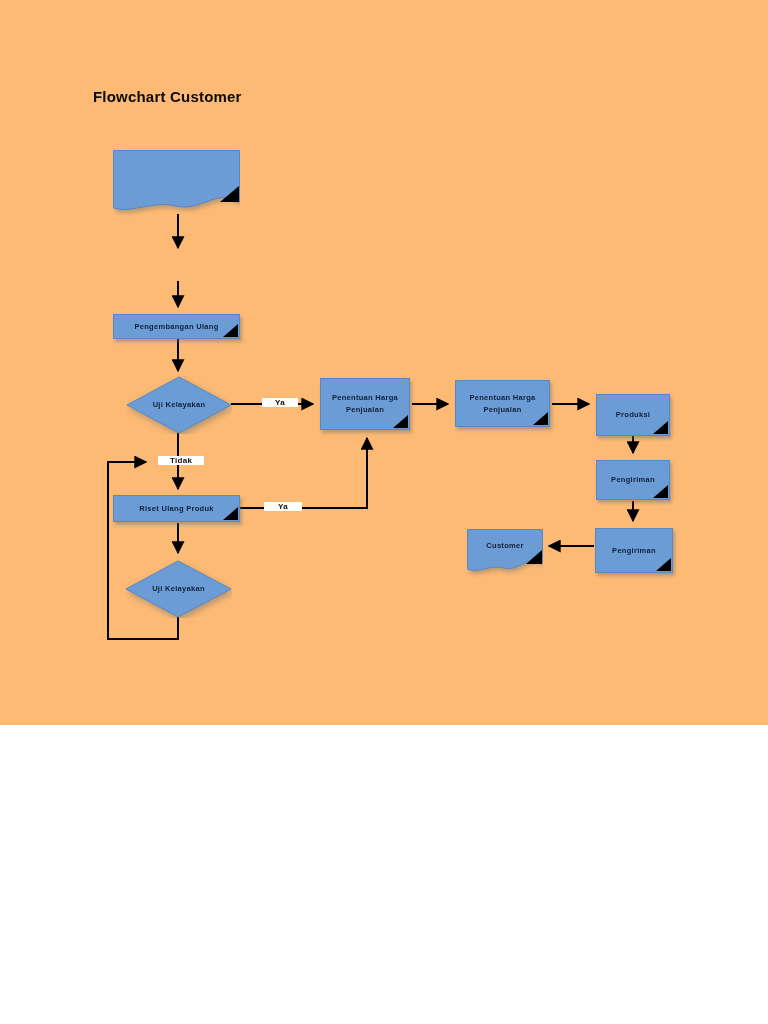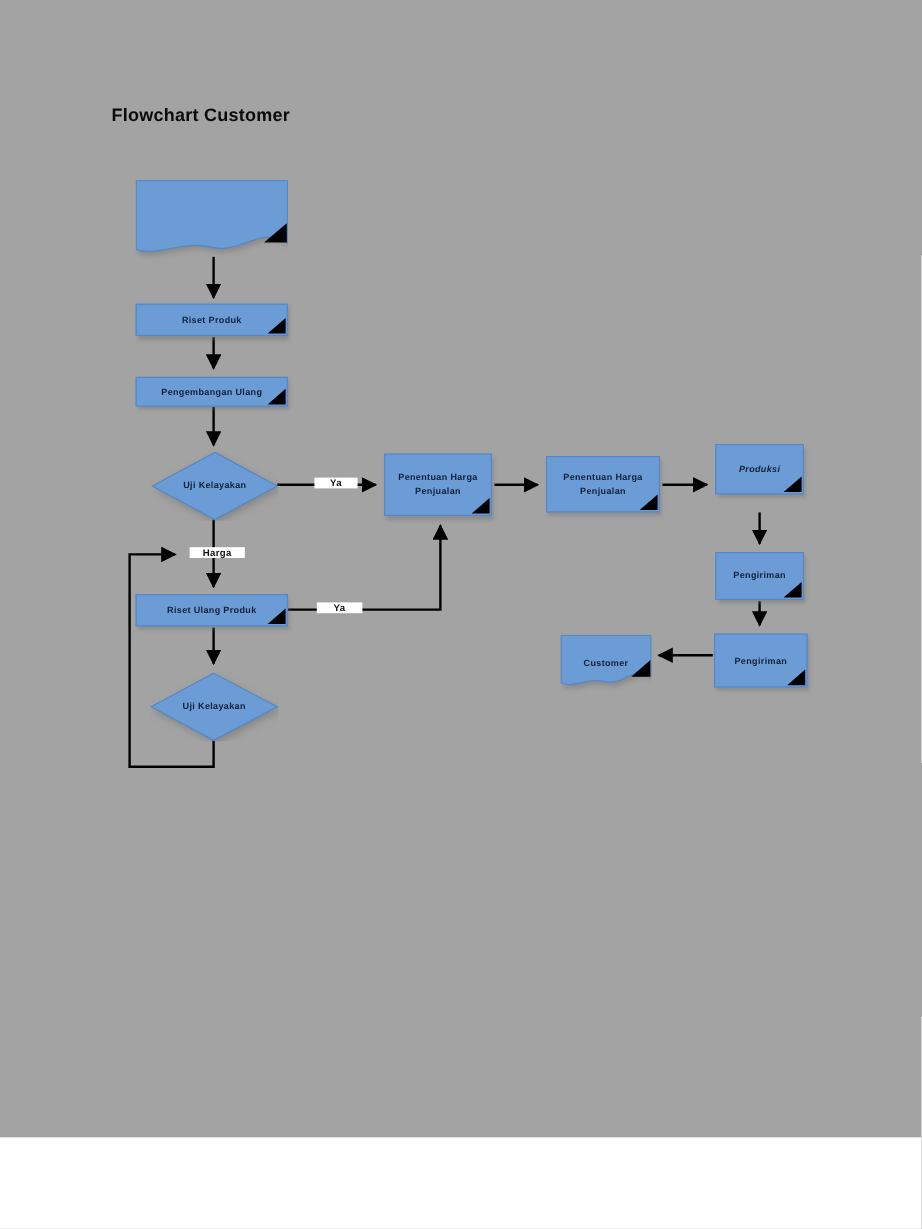--- a/index.html
+++ b/index.html
@@ -1,17 +1,17 @@
 <!DOCTYPE html>
 <html><head>
 <meta charset="utf-8">
 <style>
   html,body { margin:0; padding:0; background:#ffffff; }
   .canvas {
-    position:relative; width:768px; height:948px; background:#a3a3a3;
+    position:relative; width:768px; height:725px; background:#fdba74;
     font-family:"Liberation Sans", sans-serif; overflow:hidden;
   }
   .title {
     position:absolute; left:93px; top:88px;
     font-size:15px; font-weight:bold; color:#0a0a0a; letter-spacing:0.2px;
   }
   .node { position:absolute; }
   .proc {
     background:#6C9CD6; border:1px solid #5588C4;
     box-shadow:2px 3px 3px rgba(110,110,110,0.45);
@@ -68,24 +68,20 @@
     </g>
   </svg>
 
   <div class="node doc-wrap" style="left:113px; top:150px;">
     <svg width="127" height="70" viewBox="0 0 127 70">
       <path d="M0.5,0.5 H126.5 V52 C103,38 88,62 63,56 C40,50 18,64 0.5,58 Z" fill="#6C9CD6" stroke="#5588C4" stroke-width="1" style="filter:drop-shadow(2px 3px 2px rgba(110,110,110,0.45));"></path>
       <polygon points="107,52 126,52 126,36" fill="#000"></polygon>
     </svg>
   </div>
 
-  <div class="node proc" style="left:113px; top:253px; width:127px; height:27px;">
-    <span class="nlabel">Riset Produk</span>
-    <div class="fold"></div>
-  </div>
 
   <div class="node proc" style="left:113px; top:314px; width:127px; height:25px;">
     <span class="nlabel">Pengembangan Ulang</span>
     <div class="fold"></div>
   </div>
 
   <div class="node dia-wrap" style="left:126px; top:376px;">
     <svg width="106" height="58" viewBox="0 0 106 58">
       <polygon points="53,1 105,29 53,57 1,29" fill="#6C9CD6" stroke="#5588C4" stroke-width="1" style="filter:drop-shadow(2px 3px 3px rgba(110,110,110,0.5));"></polygon>
     </svg>
@@ -97,56 +93,56 @@
   <div class="node proc" style="left:320px; top:378px; width:90px; height:52px;">
     <span class="nlabel" style="max-width:70px;">Penentuan Harga Penjualan</span>
     <div class="fold"></div>
   </div>
 
   <div class="node proc" style="left:455px; top:380px; width:95px; height:47px;">
     <span class="nlabel" style="max-width:70px;">Penentuan Harga Penjualan</span>
     <div class="fold"></div>
   </div>
 
-  <div class="node proc" style="left:596px; top:370px; width:74px; height:42px;font-style:italic;">
+  <div class="node proc" style="left:596px; top:394px; width:74px; height:42px;">
     <span class="nlabel">Produksi</span>
     <div class="fold"></div>
   </div>
 
   <div class="node proc" style="left:596px; top:460px; width:74px; height:40px;">
     <span class="nlabel">Pengiriman</span>
     <div class="fold"></div>
   </div>
 
   <div class="node proc" style="left:595px; top:528px; width:78px; height:45px;">
     <span class="nlabel">Pengiriman</span>
     <div class="fold"></div>
   </div>
 
   <div class="node doc-wrap" style="left:467px; top:529px;">
     <svg width="76" height="52" viewBox="0 0 76 52">
       <path d="M0.5,0.5 H75.5 V34 C61,25 52,43 37,39 C23,35 11,45 0.5,40 Z" fill="#6C9CD6" stroke="#5588C4" stroke-width="1" style="filter:drop-shadow(2px 3px 2px rgba(110,110,110,0.45));"></path>
       <polygon points="59,35 75,35 75,21" fill="#000"></polygon>
     </svg>
-    <div class="overlay-label" style="left:0; top:4px; width:76px; height:26px;align-items:flex-end;">
+    <div class="overlay-label" style="left:0; top:4px; width:76px; height:26px;">
       <span class="nlabel">Customer</span>
     </div>
   </div>
 
   <div class="node proc" style="left:113px; top:495px; width:127px; height:27px;">
     <span class="nlabel">Riset Ulang Produk</span>
     <div class="fold"></div>
   </div>
 
   <div class="node dia-wrap" style="left:125px; top:560px;">
     <svg width="107" height="58" viewBox="0 0 107 58">
       <polygon points="53,1 106,29 53,57 1,29" fill="#6C9CD6" stroke="#5588C4" stroke-width="1" style="filter:drop-shadow(2px 3px 3px rgba(110,110,110,0.5));"></polygon>
     </svg>
     <div class="overlay-label" style="left:0; top:0; width:107px; height:58px;">
       <span class="nlabel">Uji Kelayakan</span>
     </div>
   </div>
 
   <div class="edge-label" style="left:262px; top:398px; width:30px;">Ya</div>
-  <div class="edge-label" style="left:158px; top:456px; width:40px;">Harga</div>
+  <div class="edge-label" style="left:158px; top:456px; width:40px;">Tidak</div>
   <div class="edge-label" style="left:264px; top:502px; width:32px;">Ya</div>
 
 </div>
 
 </body></html>

